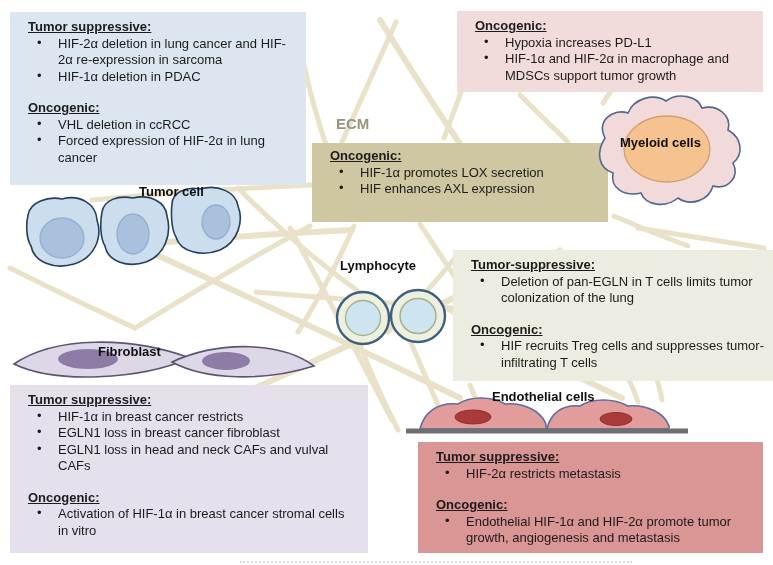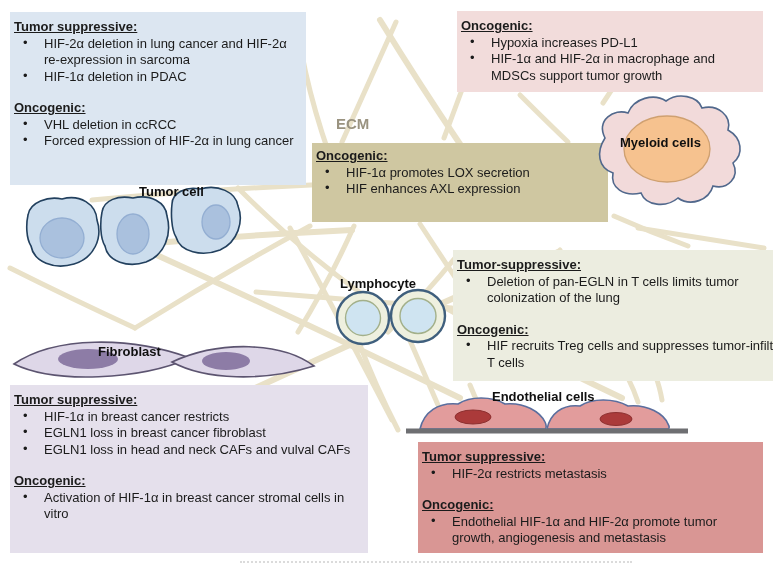--- a/index.html
+++ b/index.html
@@ -4,42 +4,42 @@
 <style>
   html,body { margin:0; padding:0; background:#ffffff; }
   .canvas {
     position:relative; width:773px; height:565px; background:#ffffff;
     font-family:"Liberation Sans", sans-serif; overflow:hidden;
   }
   svg.layer { position:absolute; left:0; top:0; pointer-events:none; }
 
   
   .note {
-    position:absolute; box-sizing:border-box; padding:7px 4px;
+    position:absolute; box-sizing:border-box; padding:7px 18px;
     font-size:13px; line-height:1.27; color:#1b1b1b;
   }
   .note .hd { font-weight:bold; text-decoration:underline; }
   .note ul { margin:0; padding:0; list-style:none; }
   .note li { position:relative; padding-left:30px; }
   .note li::before { content:"\2022"; position:absolute; left:9px; top:-1px; }
   .gap { height:15px; }
 
   .box-tumor      { left:10px;  top:12px;  width:296px; height:173px; background:#dce6f1; }
   .box-myeloid    { left:457px; top:11px;  width:306px; height:81px;  background:#f2dcdb; }
   .box-ecm        { left:312px; top:143px; width:296px; height:79px;  background:#cfc7a1; padding-top:5px; }
   .box-lymph      { left:453px; top:250px; width:360px; height:131px; background:#ecede0; }
   .box-fibro      { left:10px;  top:385px; width:358px; height:168px; background:#e5e0ec; }
   .box-endo       { left:418px; top:442px; width:345px; height:111px; background:#d99694; }
 
   
   .cell-label { position:absolute; font-weight:bold; font-size:13px; color:#0f0f0f; white-space:nowrap; }
   .lbl-ecm        { left:322px; top:115px; color:#9a9380; font-size:15px;margin-left:14px; }
   .lbl-tumor      { left:139px; top:184px; }
   .lbl-myeloid    { left:620px; top:135px; }
-  .lbl-lymph      { left:340px; top:276px;text-align:center; }
+  .lbl-lymph      { left:340px; top:258px;text-align:center; }
   .lbl-fibro      { left:98px;  top:344px;text-align:center; }
   .lbl-endo       { left:492px; top:389px; }
 
   .caption-remnant {
     position:absolute; left:240px; top:561px; width:392px; height:2px;
     border-top:2px dotted #cdcdcd; opacity:.7;
   }
 </style>
 </head>
 <body>

